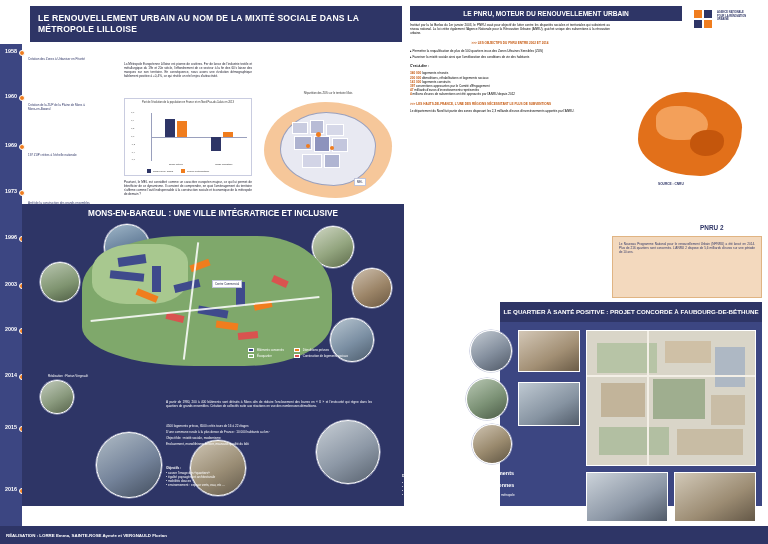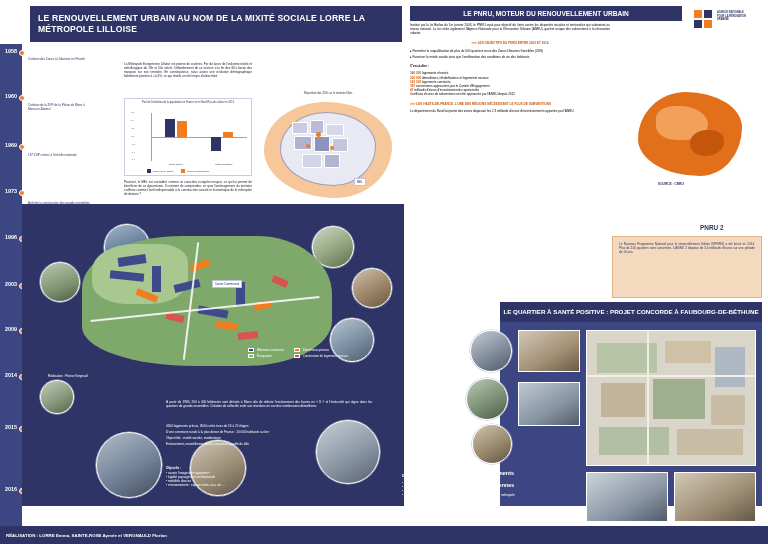--- a/index.html
+++ b/index.html
@@ -169,21 +169,21 @@
   .wlabel {
     position:absolute; background:#fff; border:.4px solid #c0c4da;
     font-size:2.8px; color:#23284a; padding:1px 2px;
   }
 </style>
 </head>
 <body>
 
 <div id="poster">
 
-  <div class="abs title-bar" id="main-title">LE RENOUVELLEMENT URBAIN AU NOM DE LA MIXITÉ SOCIALE LORRE LA MÉTROPOLE LILLOISE</div>
+  <div class="abs title-bar" id="main-title">LE RENOUVELLEMENT URBAIN AU NOM DE LA MIXITÉ SOCIALE DANS LA MÉTROPOLE LILLOISE</div>
 
   <div class="abs title-bar sec-bar" id="pnru-title">LE PNRU, MOTEUR DU RENOUVELLEMENT URBAIN</div>
 
   <div class="abs" id="anr-logo">
     <div class="mark">
       <div class="sq" style="left:0;top:0;"></div>
       <div class="sq b" style="left:10px;top:0;"></div>
       <div class="sq b" style="left:0;top:10px;"></div>
       <div class="sq" style="left:10px;top:10px;"></div>
     </div>
@@ -291,20 +291,21 @@
     <div class="abs" style="left:66px; top:62px; width:16px; height:14px; background:#b0b5d2; border:.3px solid #fff;"></div>
 
     <div class="abs" style="left:58px; top:40px; width:5px; height:5px; background:#f07d1e; border-radius:50%;"></div>
     <div class="abs" style="left:48px; top:52px; width:4px; height:4px; background:#f07d1e; border-radius:50%;"></div>
     <div class="abs" style="left:72px; top:54px; width:4px; height:4px; background:#f07d1e; border-radius:50%;"></div>
 
     <div class="wlabel" style="left:96px; top:86px;">MEL</div>
   </div>
 
   <div class="abs" id="center-band"></div>
+  <div class="abs" id="center-title">MONS-EN-BARŒUL : UNE VILLE INTÉGRATRICE ET INCLUSIVE</div>
 
   <div class="photo-circle" style="left:104px; top:224px; width:46px; height:46px; background:linear-gradient(160deg,#9fb6c8 0%,#6d86a0 45%,#44566b 100%);"></div>
   <div class="photo-circle" style="left:40px; top:262px; width:40px; height:40px; background:linear-gradient(160deg,#b9c6b0 0%,#7f9470 60%,#4e5d44 100%);"></div>
   <div class="photo-circle" style="left:312px; top:226px; width:42px; height:42px; background:linear-gradient(150deg,#cfd6c3 0%,#93a57f 55%,#5d6b4a 100%);"></div>
   <div class="photo-circle" style="left:352px; top:268px; width:40px; height:40px; background:linear-gradient(150deg,#cdbfae 0%,#9c8568 55%,#6a5740 100%);"></div>
   <div class="photo-circle" style="left:330px; top:318px; width:44px; height:44px; background:linear-gradient(150deg,#b7c5d0 0%,#7b8fa3 55%,#4c5c6c 100%);"></div>
   <div class="photo-circle" style="left:316px; top:420px; width:64px; height:64px; background:linear-gradient(150deg,#c8cfd6 0%,#8d98a6 55%,#56606d 100%);"></div>
   <div class="photo-circle" style="left:190px; top:440px; width:56px; height:56px; background:linear-gradient(150deg,#cfc6b5 0%,#9b8e76 55%,#62594a 100%);"></div>
   <div class="photo-circle" style="left:96px; top:432px; width:66px; height:66px; background:linear-gradient(150deg,#b0bcc6 0%,#74839a 55%,#414c5c 100%);"></div>
   <div class="photo-circle" style="left:40px; top:380px; width:34px; height:34px; background:linear-gradient(150deg,#c2cbbc 0%,#8a9a7e 55%,#56634a 100%);"></div>

